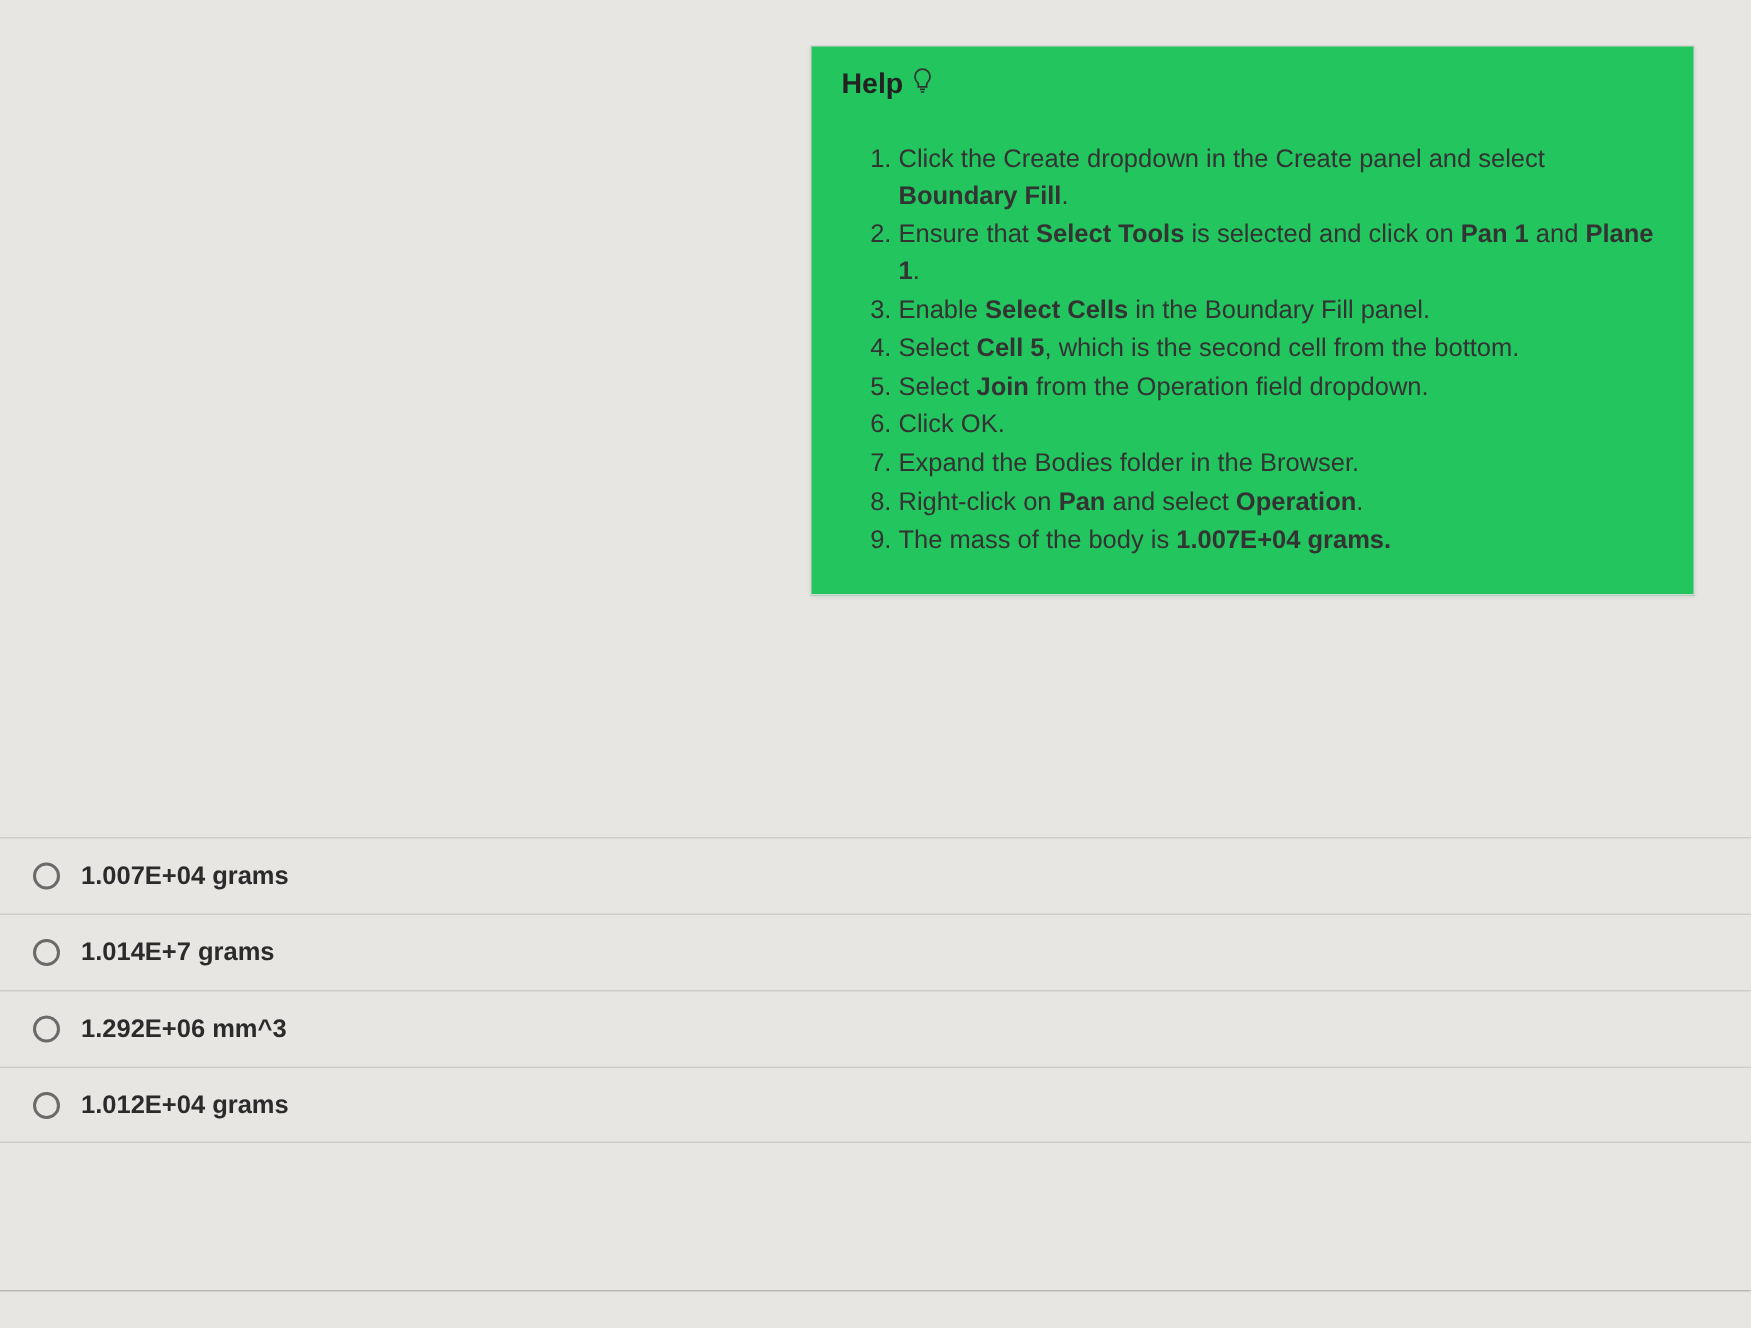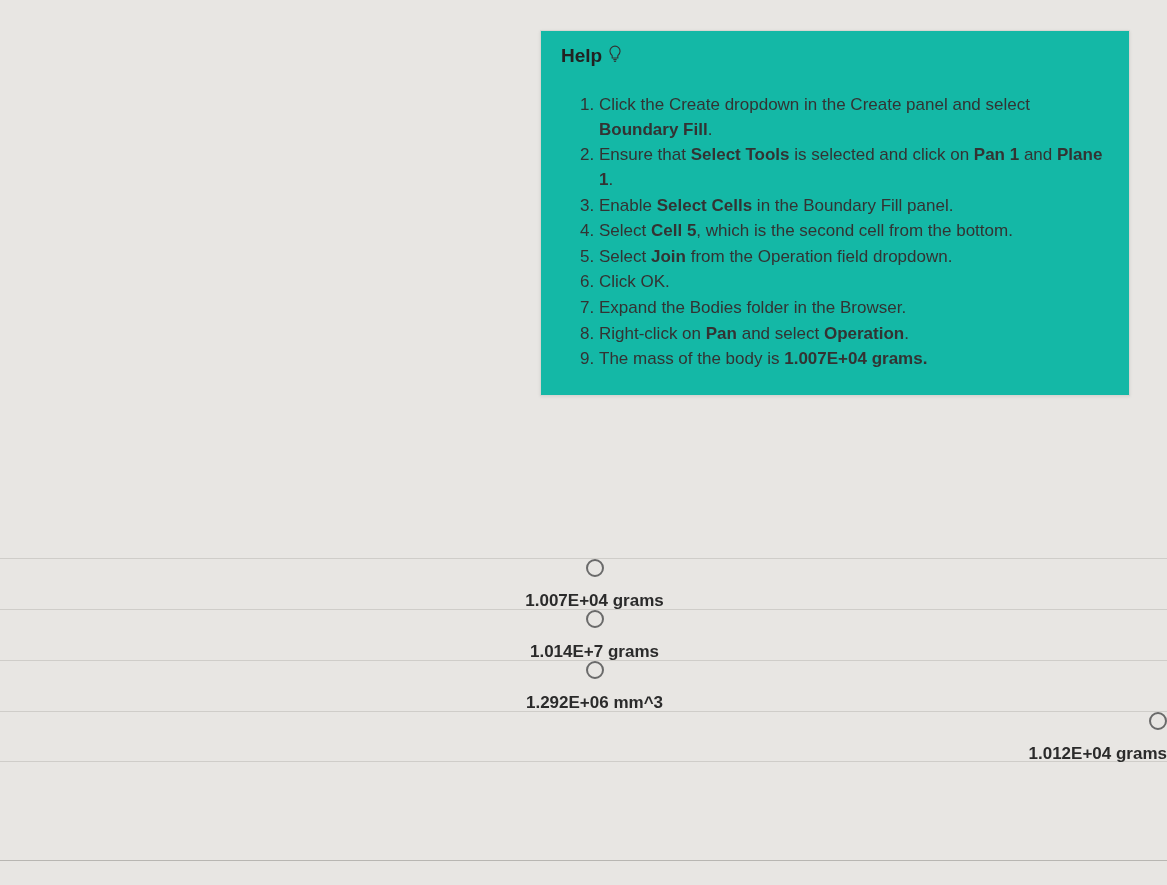--- a/index.html
+++ b/index.html
@@ -10,21 +10,21 @@
     font-family: "Segoe UI", Arial, sans-serif;
     color: #2b2b2b;
     position: relative;
     overflow: hidden;
   }
   .help-panel {
     position: absolute;
     top: 30px;
     left: 540px;
     width: 590px;
-    background: #14b8a6;
+    background: #22c55e;
     border: 1px solid #d8d6d2;
     box-shadow: 0 1px 3px rgba(0,0,0,0.08);
     padding: 14px 20px 22px 20px;
   }
   .help-header {
     display: flex;
     align-items: center;
     gap: 6px;
     margin-bottom: 26px;
   }
@@ -55,25 +55,23 @@
     right: 0;
   }
   .option-row {
     display: flex;
     align-items: center;
     height: 51px;
     border-top: 1px solid #cfcdc9;
     padding-left: 22px;
     gap: 14px;
     cursor: pointer;
-    flex-direction: column;
   }
   .option-row:last-child {
     border-bottom: 1px solid #cfcdc9;
-    align-items: flex-end;
   }
   .radio {
     width: 18px;
     height: 18px;
     border: 2px solid #6a6a6a;
     border-radius: 50%;
     flex-shrink: 0;
     background: transparent;
   }
   .option-label {

